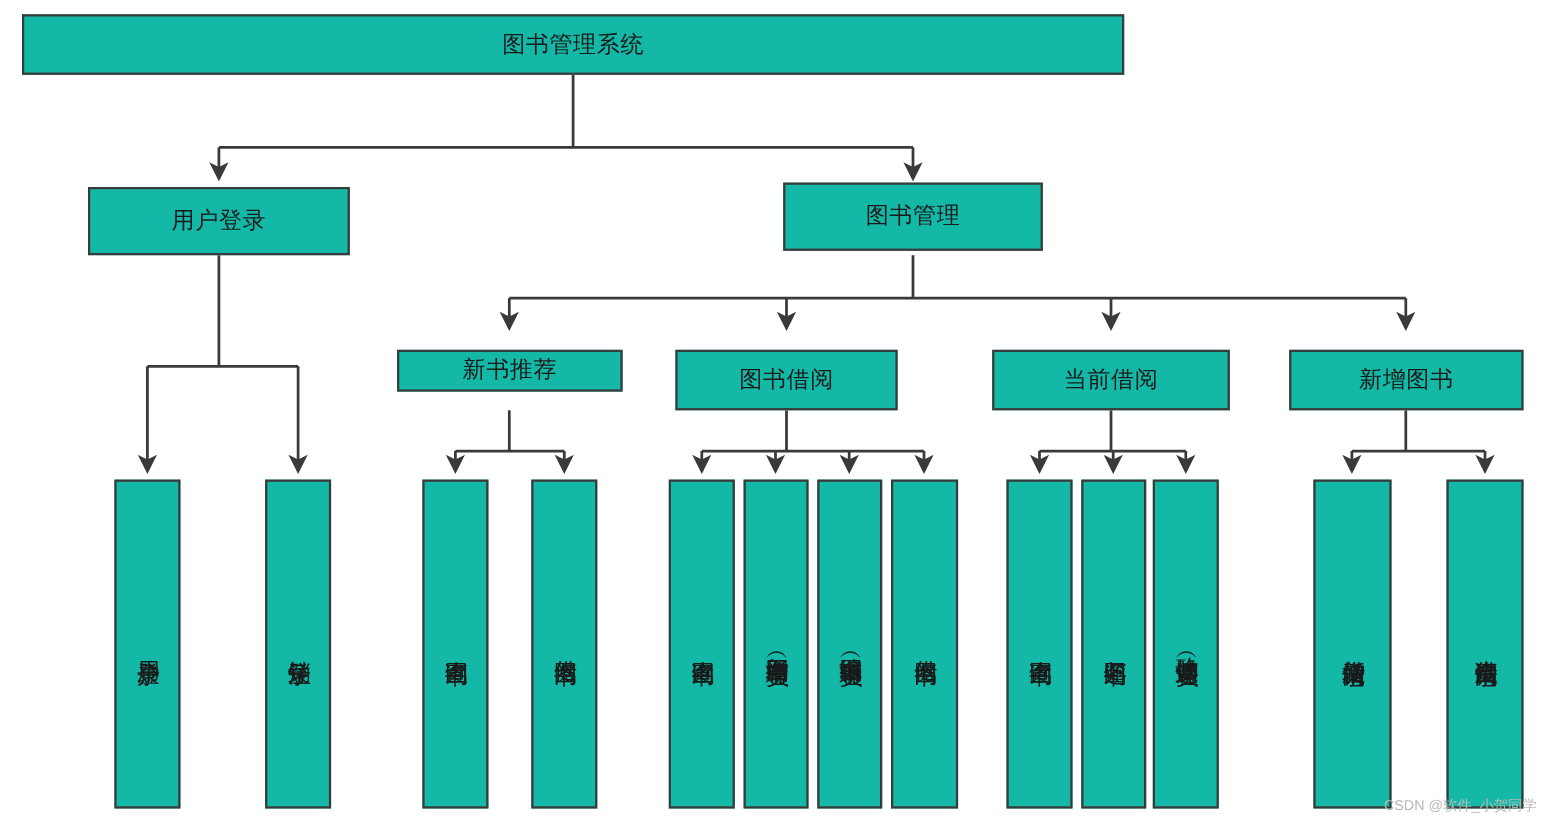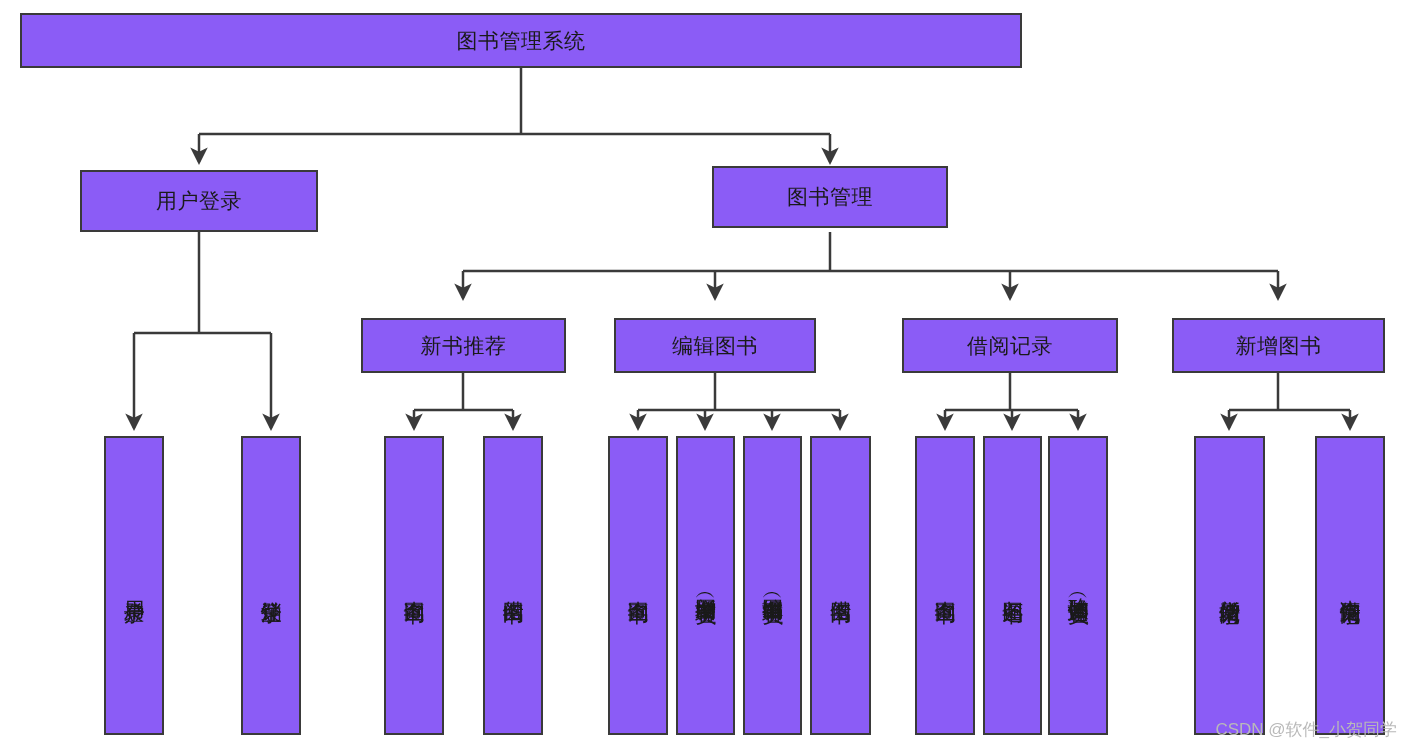--- a/index.html
+++ b/index.html
@@ -21,21 +21,21 @@
   }
   #diagram-svg {
     position: absolute;
     left: 0;
     top: 0;
   }
   .node-box {
     position: absolute;
     box-sizing: border-box;
     border: 2px solid #3a3a3a;
-    background: #8b5cf6;
+    background: #14b8a6;
     display: flex;
     align-items: center;
     justify-content: center;
     color: #1a1a1a;
   }
   .node-label-h {
     font-size: 21px;
     line-height: 1.2;
     white-space: nowrap;
     letter-spacing: 0.5px;
@@ -45,21 +45,21 @@
     text-orientation: upright;
     font-size: 21px;
     line-height: 1.25;
     letter-spacing: 1px;
     white-space: nowrap;
   }
   #watermark {
     position: absolute;
     right: 8px;
     bottom: 6px;
-    font-size: 17px;
+    font-size: 13px;
     color: #b9b9b9;
     white-space: nowrap;
     pointer-events: none;
   }
 </style>
 </head>
 <body>
 
 <div id="diagram-root">
 
@@ -117,28 +117,28 @@
     <span class="node-label-h">图书管理系统</span>
   </div>
 
   <div class="node-box" style="left:80px; top:170px; width:238px; height:62px;">
     <span class="node-label-h">用户登录</span>
   </div>
   <div class="node-box" style="left:712px; top:166px; width:236px; height:62px;">
     <span class="node-label-h">图书管理</span>
   </div>
 
-  <div class="node-box" style="left:361px; top:318px; width:205px; height:55px;">
+  <div class="node-box" style="left:361px; top:318px; width:205px; height:38px;">
     <span class="node-label-h">新书推荐</span>
   </div>
   <div class="node-box" style="left:614px; top:318px; width:202px; height:55px;">
-    <span class="node-label-h">编辑图书</span>
+    <span class="node-label-h">图书借阅</span>
   </div>
   <div class="node-box" style="left:902px; top:318px; width:216px; height:55px;">
-    <span class="node-label-h">借阅记录</span>
+    <span class="node-label-h">当前借阅</span>
   </div>
   <div class="node-box" style="left:1172px; top:318px; width:213px; height:55px;">
     <span class="node-label-h">新增图书</span>
   </div>
 
   <div class="node-box" style="left:104px; top:436px; width:60px; height:299px;">
     <span class="node-label-v">用户登录</span>
   </div>
   <div class="node-box" style="left:241px; top:436px; width:60px; height:299px;">
     <span class="node-label-v">注销登录</span>

